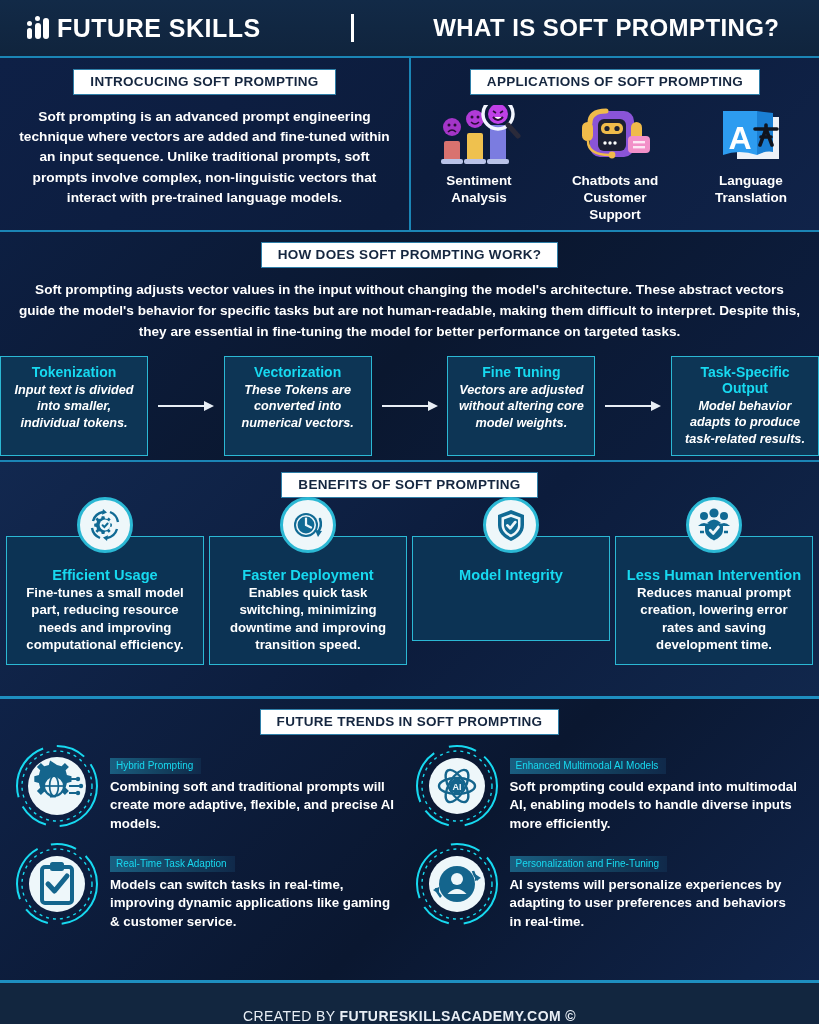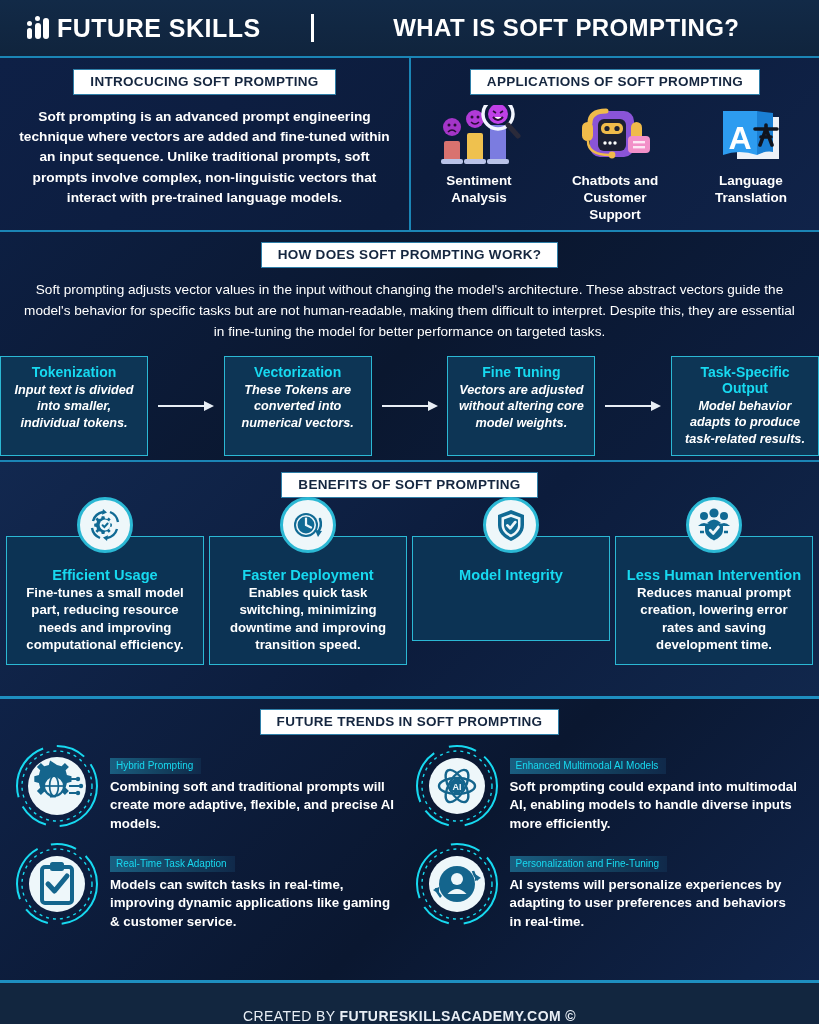--- a/index.html
+++ b/index.html
@@ -11,21 +11,21 @@
     overflow:hidden;
     position:relative;
   }
   .page { width:819px; height:1024px; position:relative;
           background:#0d1b38; display:flex; flex-direction:column; }
 
   
   .header {
     height:56px; flex:0 0 56px;
     background:linear-gradient(180deg,#122a47 0%,#10243d 100%);
-    display:flex; align-items:center; position:relative;
+    display:flex; align-items:center; position:relative;gap:40px;
   }
   .brand { display:flex; align-items:center; gap:8px; margin-left:27px; }
   .logo-icon { display:flex; align-items:flex-end; gap:2.5px; height:22px; }
   .logo-icon .dotcol { display:flex; flex-direction:column; align-items:center; gap:2px; }
   .logo-icon .dot { width:5px; height:5px; border-radius:50%; background:#fff; }
   .logo-icon .bar1 { width:5px; height:11px; background:#fff; border-radius:2.5px; }
   .logo-icon .bar2 { width:6px; height:16px; background:#fff; border-radius:3px; }
   .logo-icon .bar3 { width:6px; height:21px; background:#fff; border-radius:3px; }
   .brand-name { font-size:25px; font-weight:bold; letter-spacing:0.5px; color:#fff; }
   .header-divider { width:3px; height:28px; background:#ffffff; margin-left:50px; }
@@ -59,21 +59,21 @@
   .app-ico { height:62px; display:flex; align-items:center; justify-content:center; }
 
   
   .how {
     flex:0 0 230px; position:relative;
     background:linear-gradient(135deg,#0d1f42 0%,#0a172f 50%,#0d1f42 100%);
     display:flex; flex-direction:column; align-items:center; padding-top:10px;
     border-bottom:2px solid #1b85b5;
   }
   .how-text { margin-top:11px; padding:0 18px; text-align:center;
-              font-size:13.6px; font-weight:normal; line-height:1.55; }
+              font-size:13.6px; font-weight:bold; line-height:1.55; }
   .flow { display:flex; align-items:stretch; justify-content:space-between;
           margin-top:14px; padding:0 0; width:100%; }
   .flow-box { width:148px; background:#0d3555; border:1.5px solid #2bb8d4;
               padding:7px 6px 8px; text-align:center; }
   .flow-title { color:#17d9f0; font-weight:bold; font-size:14px; margin-bottom:2px; }
   .flow-desc { font-size:12.7px; font-weight:bold; line-height:1.28;font-style:italic; }
   .arrow { flex:1; display:flex; align-items:center; justify-content:center; }
   .arrow svg { display:block; }
 
   

